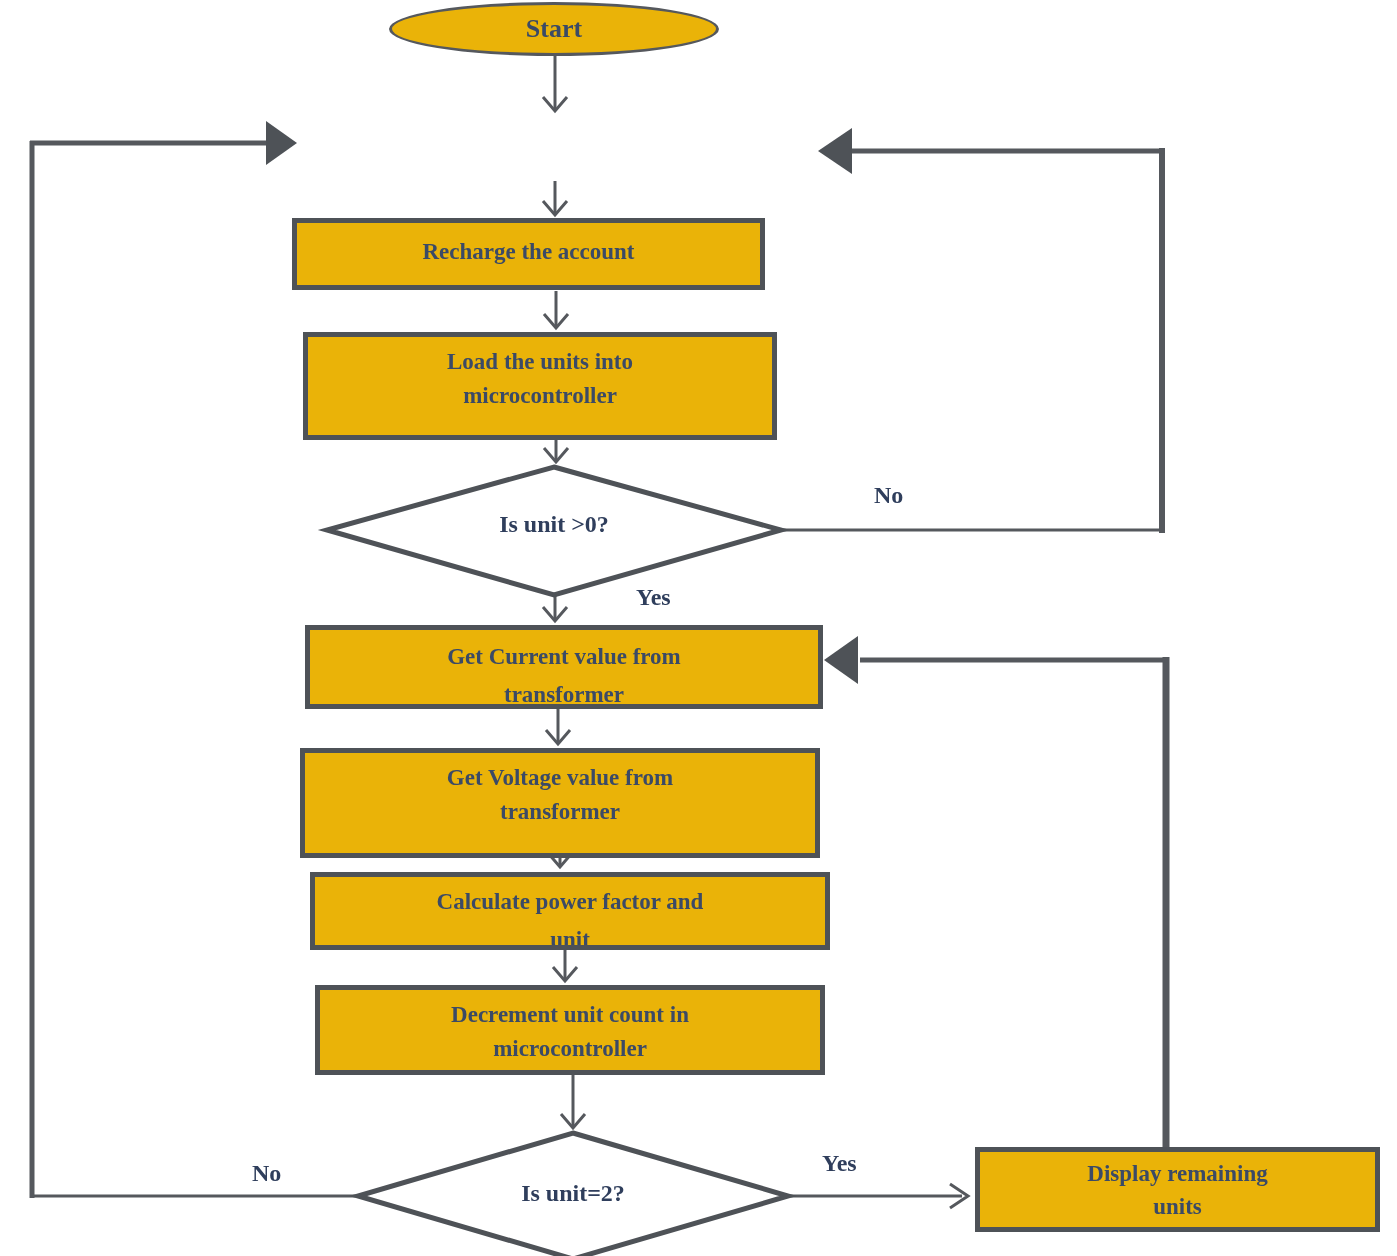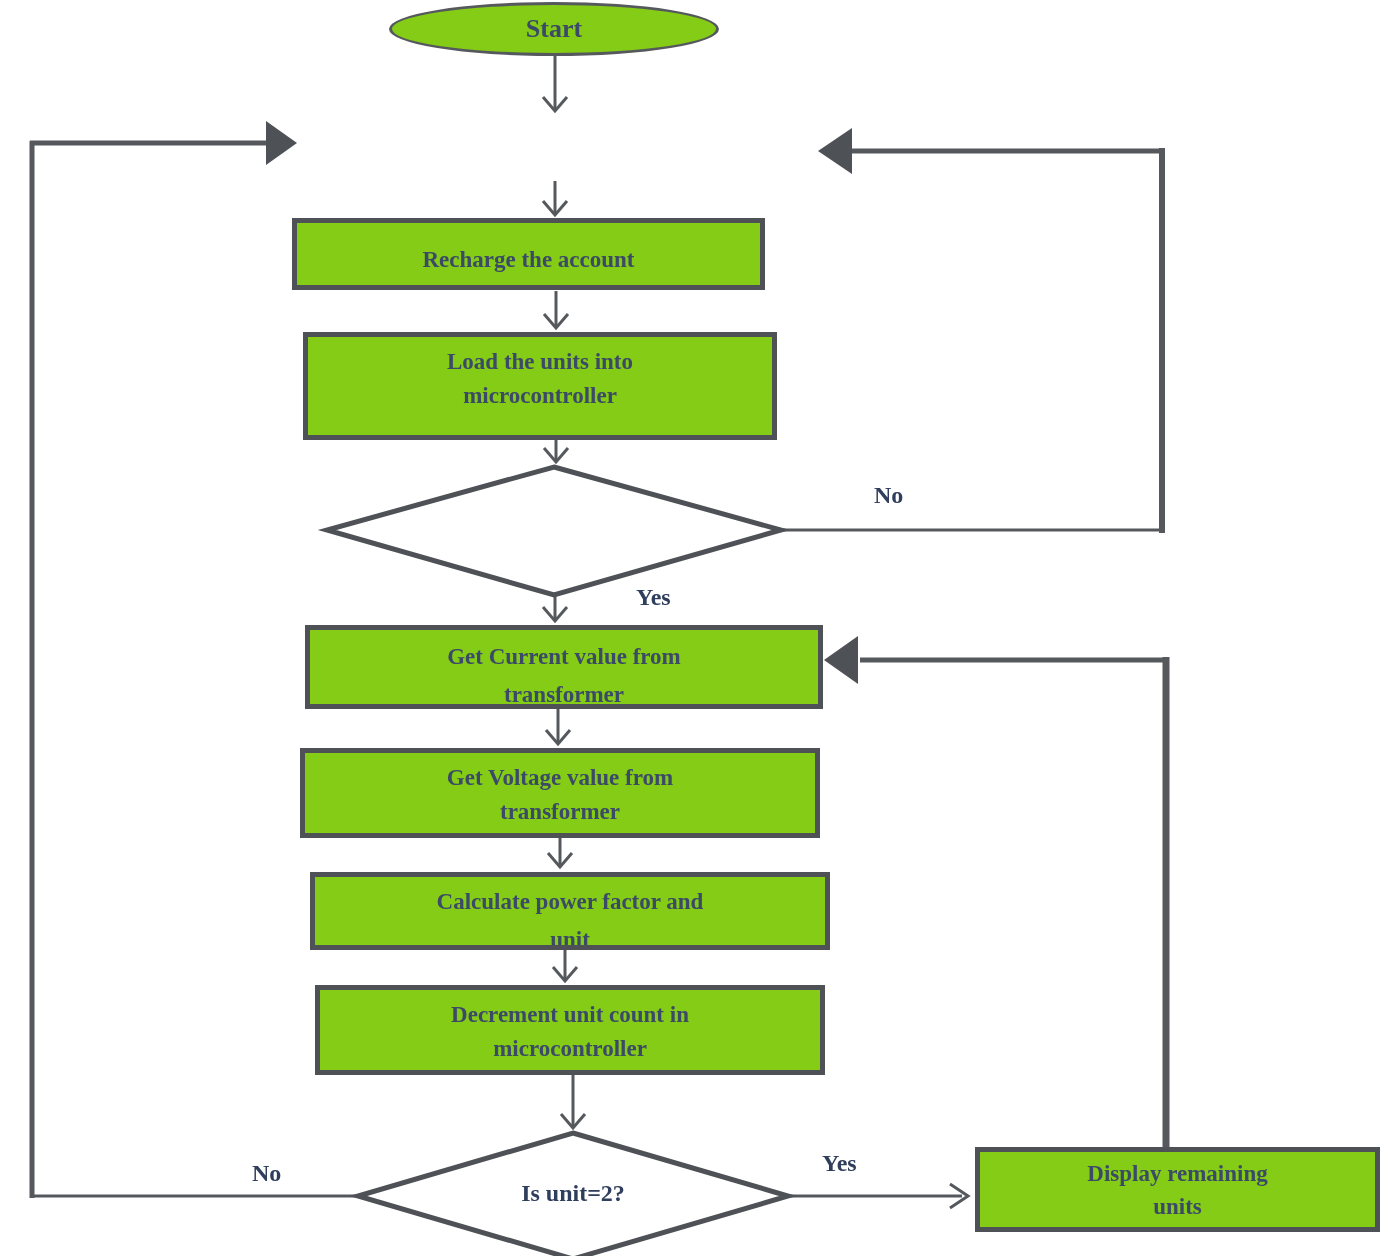--- a/index.html
+++ b/index.html
@@ -12,21 +12,21 @@
     font-family: "Liberation Serif", "DejaVu Serif", serif;
   }
   #connector-layer {
     position: absolute;
     left: 0; top: 0;
     width: 1397px; height: 1256px;
   }
   .node {
     position: absolute;
     box-sizing: border-box;
-    background: #84cc16;
+    background: #eab308;
     color: #3b4a66;
     font-weight: bold;
     text-align: center;
     overflow: hidden;
   }
   .proc { border: 5px solid #4e5257; }
   .label { white-space: pre-line; display: block; }
 
   
   .node-start {
@@ -34,26 +34,26 @@
     border: 3px solid #55585d;
     border-radius: 50%;
     display: flex; align-items: center; justify-content: center;
     font-size: 26px;
   }
 
   
   .node-a { left: 297px; top: 113px; width: 520px; height: 67px;
             display: flex; align-items: center; justify-content: center; font-size: 24px; }
   .node-b { left: 292px; top: 218px; width: 473px; height: 72px;
-            padding-top: 24px; font-size: 23px; }
+            padding-top: 16px; font-size: 23px; }
   .node-c { left: 303px; top: 332px; width: 474px; height: 108px;
             padding-top: 8px; font-size: 23px; line-height: 34px; }
   .node-e { left: 305px; top: 625px; width: 518px; height: 84px;
             padding-top: 8px; font-size: 23px; line-height: 38px; }
-  .node-f { left: 300px; top: 748px; width: 520px; height: 90px;
+  .node-f { left: 300px; top: 748px; width: 520px; height: 110px;
             padding-top: 8px; font-size: 23px; line-height: 34px; }
   .node-g { left: 310px; top: 872px; width: 520px; height: 78px;
             padding-top: 6px; font-size: 23px; line-height: 38px; }
   .node-h { left: 315px; top: 985px; width: 510px; height: 90px;
             padding-top: 8px; font-size: 23px; line-height: 34px; }
   .node-i { left: 975px; top: 1147px; width: 405px; height: 85px;
             padding-top: 5px; font-size: 23px; line-height: 33px; }
 
   
   .diamond-label {
@@ -187,20 +187,21 @@
   <div class="node proc node-h">
     <span class="label">Decrement unit count in
 microcontroller</span>
   </div>
 
   <div class="node proc node-i">
     <span class="label">Display remaining
 units</span>
   </div>
 
+  <div class="diamond-label lbl-d1">Is unit &gt;0?</div>
   <div class="diamond-label lbl-d2">Is unit=2?</div>
 
   <div class="edge-label lbl-gt0-no">No</div>
   <div class="edge-label lbl-gt0-yes">Yes</div>
   <div class="edge-label lbl-eq0-no">No</div>
   <div class="edge-label lbl-eq0-yes">Yes</div>
 
 </div>
 
 </body></html>

